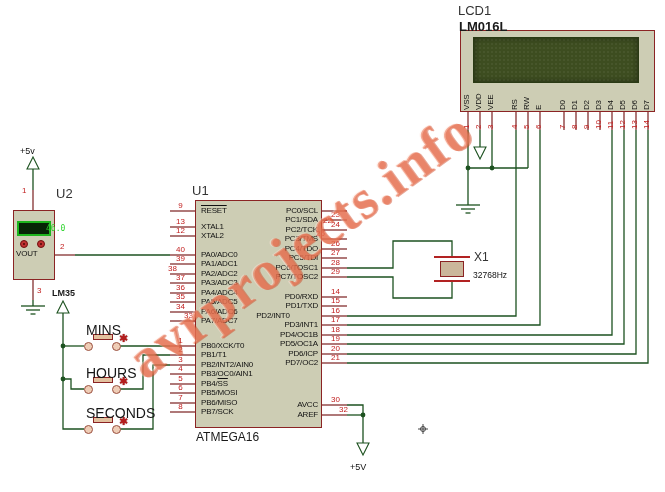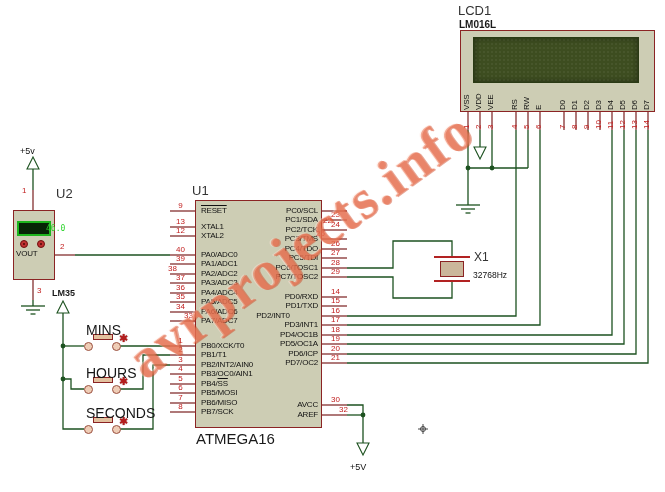--- a/index.html
+++ b/index.html
@@ -8,21 +8,21 @@
   #wires{position:absolute;left:0;top:0;z-index:5;}
   .wire{stroke:#1d5220;stroke-width:1.3;fill:none;}
   .pin{stroke:#7a1f1f;stroke-width:1.2;fill:none;}
   .plate{stroke:#b22222;stroke-width:2;fill:none;}
   .dot{fill:#1d5220;stroke:none;}
   .sym{stroke:#1d5220;stroke-width:1.1;fill:#ffffff;}
   .cross{stroke:#444;stroke-width:1;fill:none;}
   .body{position:absolute;background:#CDCDB4;border:1px solid #8B2424;z-index:10;box-sizing:border-box;}
   .lbl{position:absolute;z-index:15;color:#111;white-space:nowrap;}
   .ref{font-size:13px;color:#333;}
-  .part{font-size:10px;font-weight:bold;color:#1a1a1a;}
+  .part{font-size:13px;font-weight:bold;color:#1a1a1a;}
   .pname{font-size:8px;letter-spacing:-0.2px;color:#111;}
   .pnum{font-size:8px;color:#c22020;}
   .ov{text-decoration:overline;}
   .vtext{writing-mode:vertical-rl;transform:rotate(180deg);line-height:1;}
   .btn-label{font-size:14px;color:#161616;}
   .term{position:absolute;width:9px;height:9px;border-radius:50%;background:#efcdb6;
         border:1px solid #9a5040;z-index:12;box-sizing:border-box;}
   .bar{position:absolute;width:20px;height:6px;background:#e3c19f;border:1px solid #8B2323;
        z-index:12;box-sizing:border-box;}
   .star{position:absolute;font-size:11px;color:#b51d1d;z-index:12;line-height:1;
@@ -150,21 +150,21 @@
       <polyline points="418,429 428,429" class="cross"></polyline>
     </svg>
 
   <div class="lbl ref" style="left:458px;top:3px;">LCD1</div>
   <div class="lbl part" style="left:459px;top:19px;">LM016L</div>
   <div class="body" style="left:460px;top:30px;width:195px;height:82px;"></div>
   <div id="lcd-screen" style="left:473px;top:37px;width:164px;height:44px;"></div>
 
   <div class="lbl ref" style="left:192px;top:183px;">U1</div>
   <div class="body" style="left:195px;top:200px;width:127px;height:228px;"></div>
-  <div class="lbl part" style="left:196px;top:430px;font-weight:normal;font-size:15px;">ATMEGA16</div>
+  <div class="lbl part" style="left:196px;top:430px;font-weight:normal;font-size:12px;">ATMEGA16</div>
 
   <div class="lbl" style="left:20px;top:146px;font-size:9px;">+5v</div>
   <div class="lbl ref" style="left:56px;top:186px;">U2</div>
   <div class="body" style="left:13px;top:210px;width:42px;height:70px;"></div>
   <div id="u2-display">46.0</div>
   <div class="adj" style="left:20px;top:240px;"></div>
   <div class="adj" style="left:37px;top:240px;"></div>
   <div class="lbl pname" style="left:16px;top:249px;">VOUT</div>
   <div class="lbl part" style="left:52px;top:288px;font-size:9px;">LM35</div>
 

